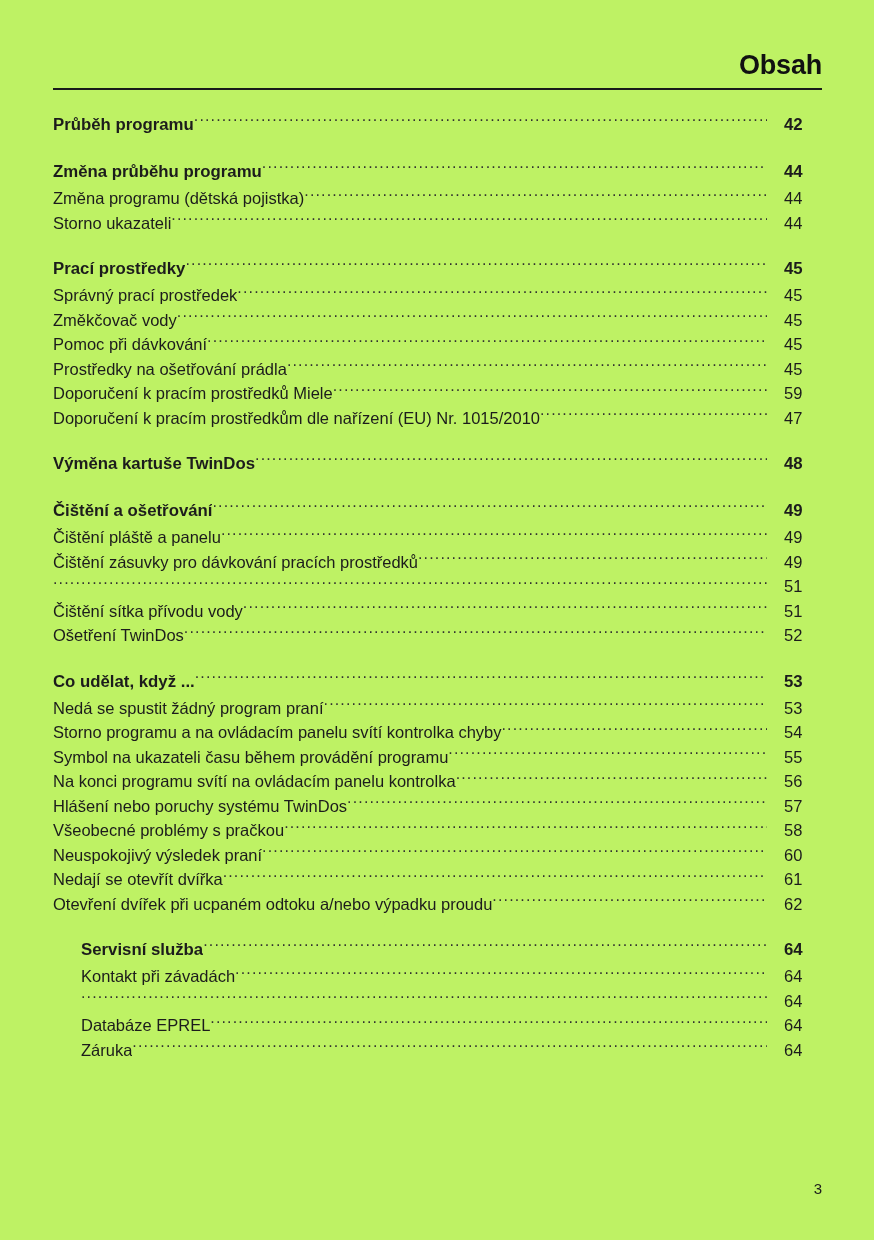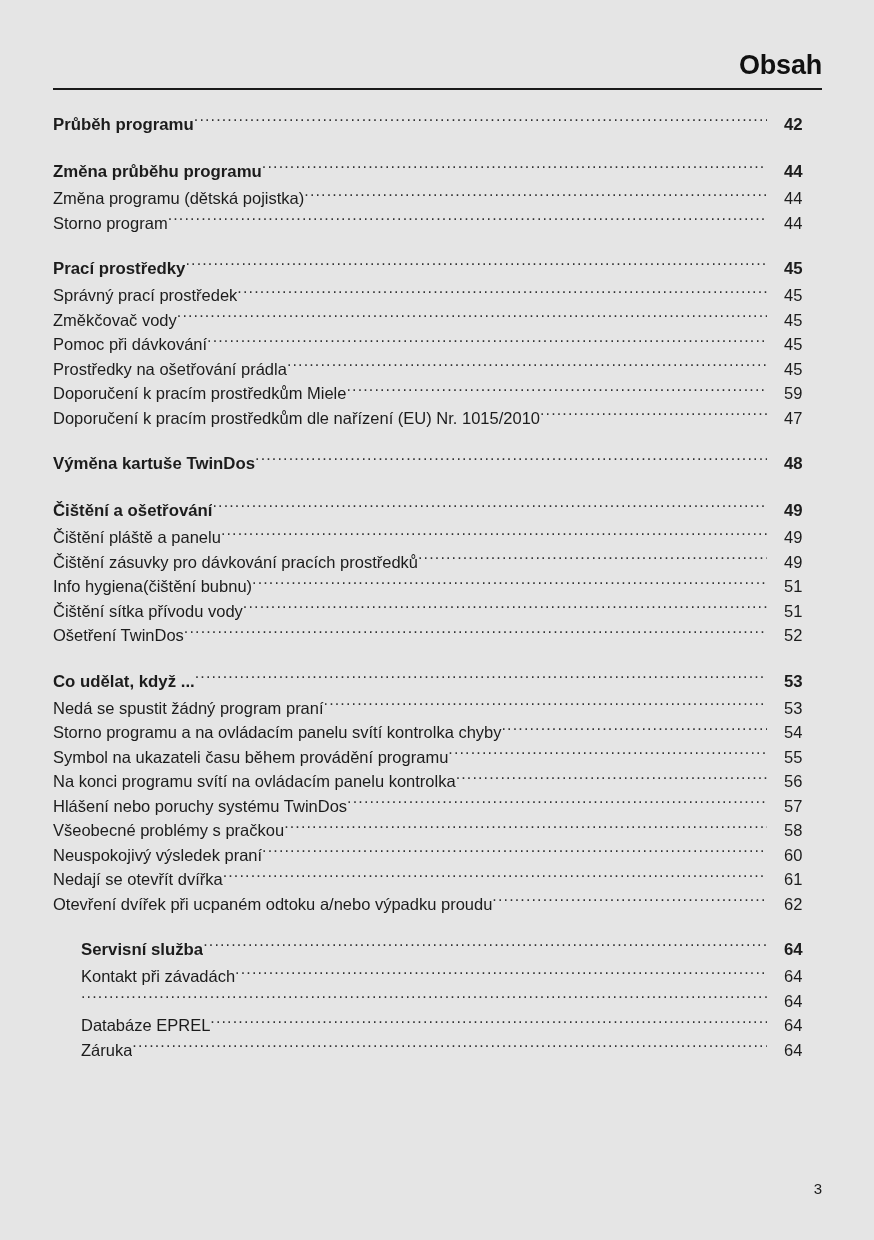--- a/index.html
+++ b/index.html
@@ -5,21 +5,21 @@
 <style>
   html, body {
     margin: 0;
     padding: 0;
     background: #ffffff;
   }
   .page {
     position: relative;
     width: 874px;
     height: 1240px;
-    background: #e5e5e5;
+    background: #bef264;
     font-family: "Liberation Sans", sans-serif;
     color: #1a1a1a;
     box-sizing: border-box;
     overflow: hidden;
   }
 
   
   .header {
     position: absolute;
     left: 53px;
@@ -160,21 +160,21 @@
           <span class="toc-label">Změna průběhu programu</span>
           <span class="toc-dots"></span>
           <span class="toc-page">44</span>
         </div>
         <div class="toc-row level-2">
           <span class="toc-label">Změna programu (dětská pojistka)</span>
           <span class="toc-dots"></span>
           <span class="toc-page">44</span>
         </div>
         <div class="toc-row level-2">
-          <span class="toc-label">Storno program</span>
+          <span class="toc-label">Storno ukazateli</span>
           <span class="toc-dots"></span>
           <span class="toc-page">44</span>
         </div>
       </div>
       <div class="toc-group">
         <div class="toc-row level-1">
           <span class="toc-label">Prací prostředky</span>
           <span class="toc-dots"></span>
           <span class="toc-page">45</span>
         </div>
@@ -192,21 +192,21 @@
           <span class="toc-label">Pomoc při dávkování</span>
           <span class="toc-dots"></span>
           <span class="toc-page">45</span>
         </div>
         <div class="toc-row level-2">
           <span class="toc-label">Prostředky na ošetřování prádla</span>
           <span class="toc-dots"></span>
           <span class="toc-page">45</span>
         </div>
         <div class="toc-row level-2">
-          <span class="toc-label">Doporučení k pracím prostředkům Miele</span>
+          <span class="toc-label">Doporučení k pracím prostředků Miele</span>
           <span class="toc-dots"></span>
           <span class="toc-page">59</span>
         </div>
         <div class="toc-row level-2">
           <span class="toc-label">Doporučení k pracím prostředkům dle nařízení (EU) Nr. 1015/2010</span>
           <span class="toc-dots"></span>
           <span class="toc-page">47</span>
         </div>
       </div>
       <div class="toc-group">
@@ -226,21 +226,20 @@
           <span class="toc-label">Čištění pláště a panelu</span>
           <span class="toc-dots"></span>
           <span class="toc-page">49</span>
         </div>
         <div class="toc-row level-2">
           <span class="toc-label">Čištění zásuvky pro dávkování pracích prostředků</span>
           <span class="toc-dots"></span>
           <span class="toc-page">49</span>
         </div>
         <div class="toc-row level-2">
-          <span class="toc-label">Info hygiena(čištění bubnu)</span>
           <span class="toc-dots"></span>
           <span class="toc-page">51</span>
         </div>
         <div class="toc-row level-2">
           <span class="toc-label">Čištění sítka přívodu vody</span>
           <span class="toc-dots"></span>
           <span class="toc-page">51</span>
         </div>
         <div class="toc-row level-2">
           <span class="toc-label">Ošetření TwinDos</span>

